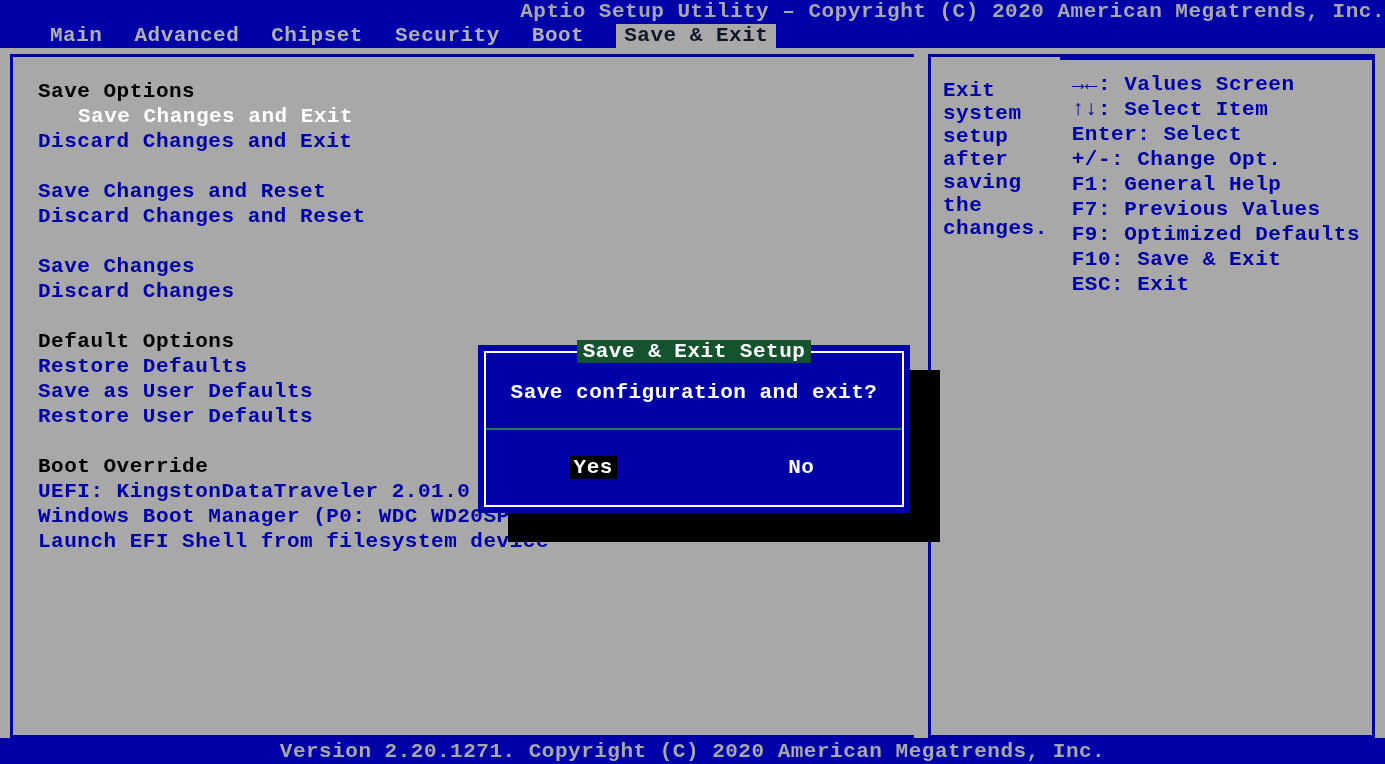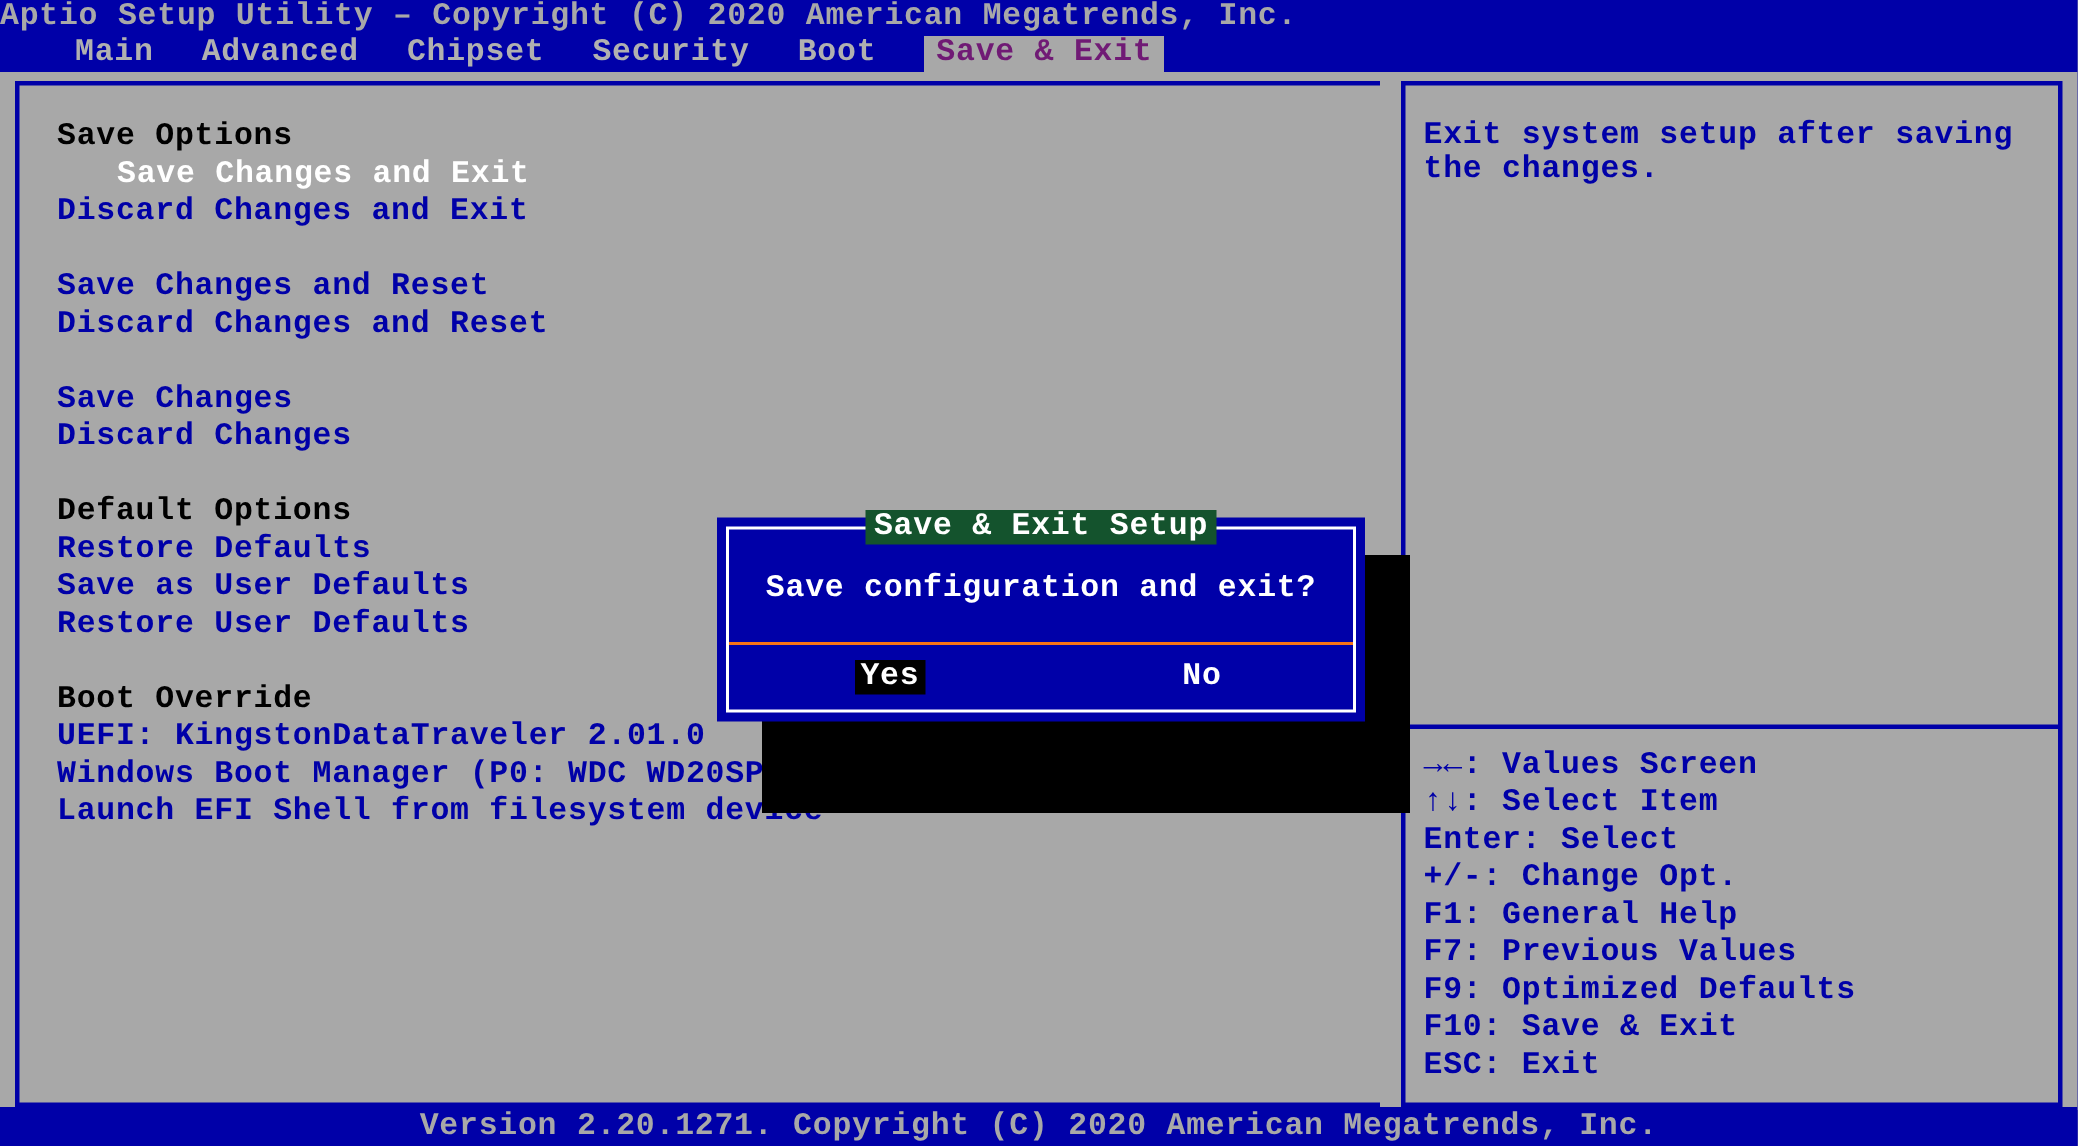--- a/index.html
+++ b/index.html
@@ -13,39 +13,39 @@
     font-size: 21px;
     background: #0000a8;
     width: 1385px;
     height: 764px;
     overflow: hidden;
     letter-spacing: 0.5px;
   }
   .header {
     background: #0000a8;
     color: #a8a8a8;
-    text-align: left;
+    text-align: right;
     height: 24px;
     line-height: 24px;
   }
   .tabbar {
     background: #0000a8;
     color: #a8a8a8;
     height: 24px;
     line-height: 24px;
     padding-left: 50px;
     display: flex;
     gap: 32px;
   }
   .tab {
     color: #b0b0b0;
   }
   .tab.active {
     background: #a8a8a8;
-    color: #701a75;
+    color: #0f172a;
     padding: 0 8px;
   }
   .workarea {
     display: flex;
     height: 690px;
     background: #a8a8a8;
     padding: 6px 10px 0 10px;
     gap: 14px;
     position: relative;
   }
@@ -53,21 +53,21 @@
     border: 3px solid #0000a8;
     border-right: none;
     width: 910px;
     padding: 22px 25px;
     color: #0000a8;
   }
   .right-pane {
     border: 3px solid #0000a8;
     flex: 1;
     display: flex;
-    flex-direction: column;
+    flex-direction: row;
     color: #0000a8;
   }
   .help-text {
     padding: 22px 12px;
     flex: 1;
   }
   .help-keys {
     border-top: 3px solid #0000a8;
     padding: 12px;
   }
@@ -130,24 +130,24 @@
   }
   .dialog-title {
     background: #14532d;
     padding: 0 6px;
   }
   .dialog-msg {
     text-align: center;
     padding: 28px 10px 24px 10px;
   }
   .dialog-buttons {
-    border-top: 2px solid #f97316;
+    border-top: 2px solid #15803d;
     display: flex;
     justify-content: space-around;
-    padding: 10px 0;
+    padding: 26px 0;
   }
   .dialog-btn {
     padding: 0 4px;
   }
   .dialog-btn.selected {
     background: #000000;
     color: #ffffff;
   }
 </style>
 </head>

